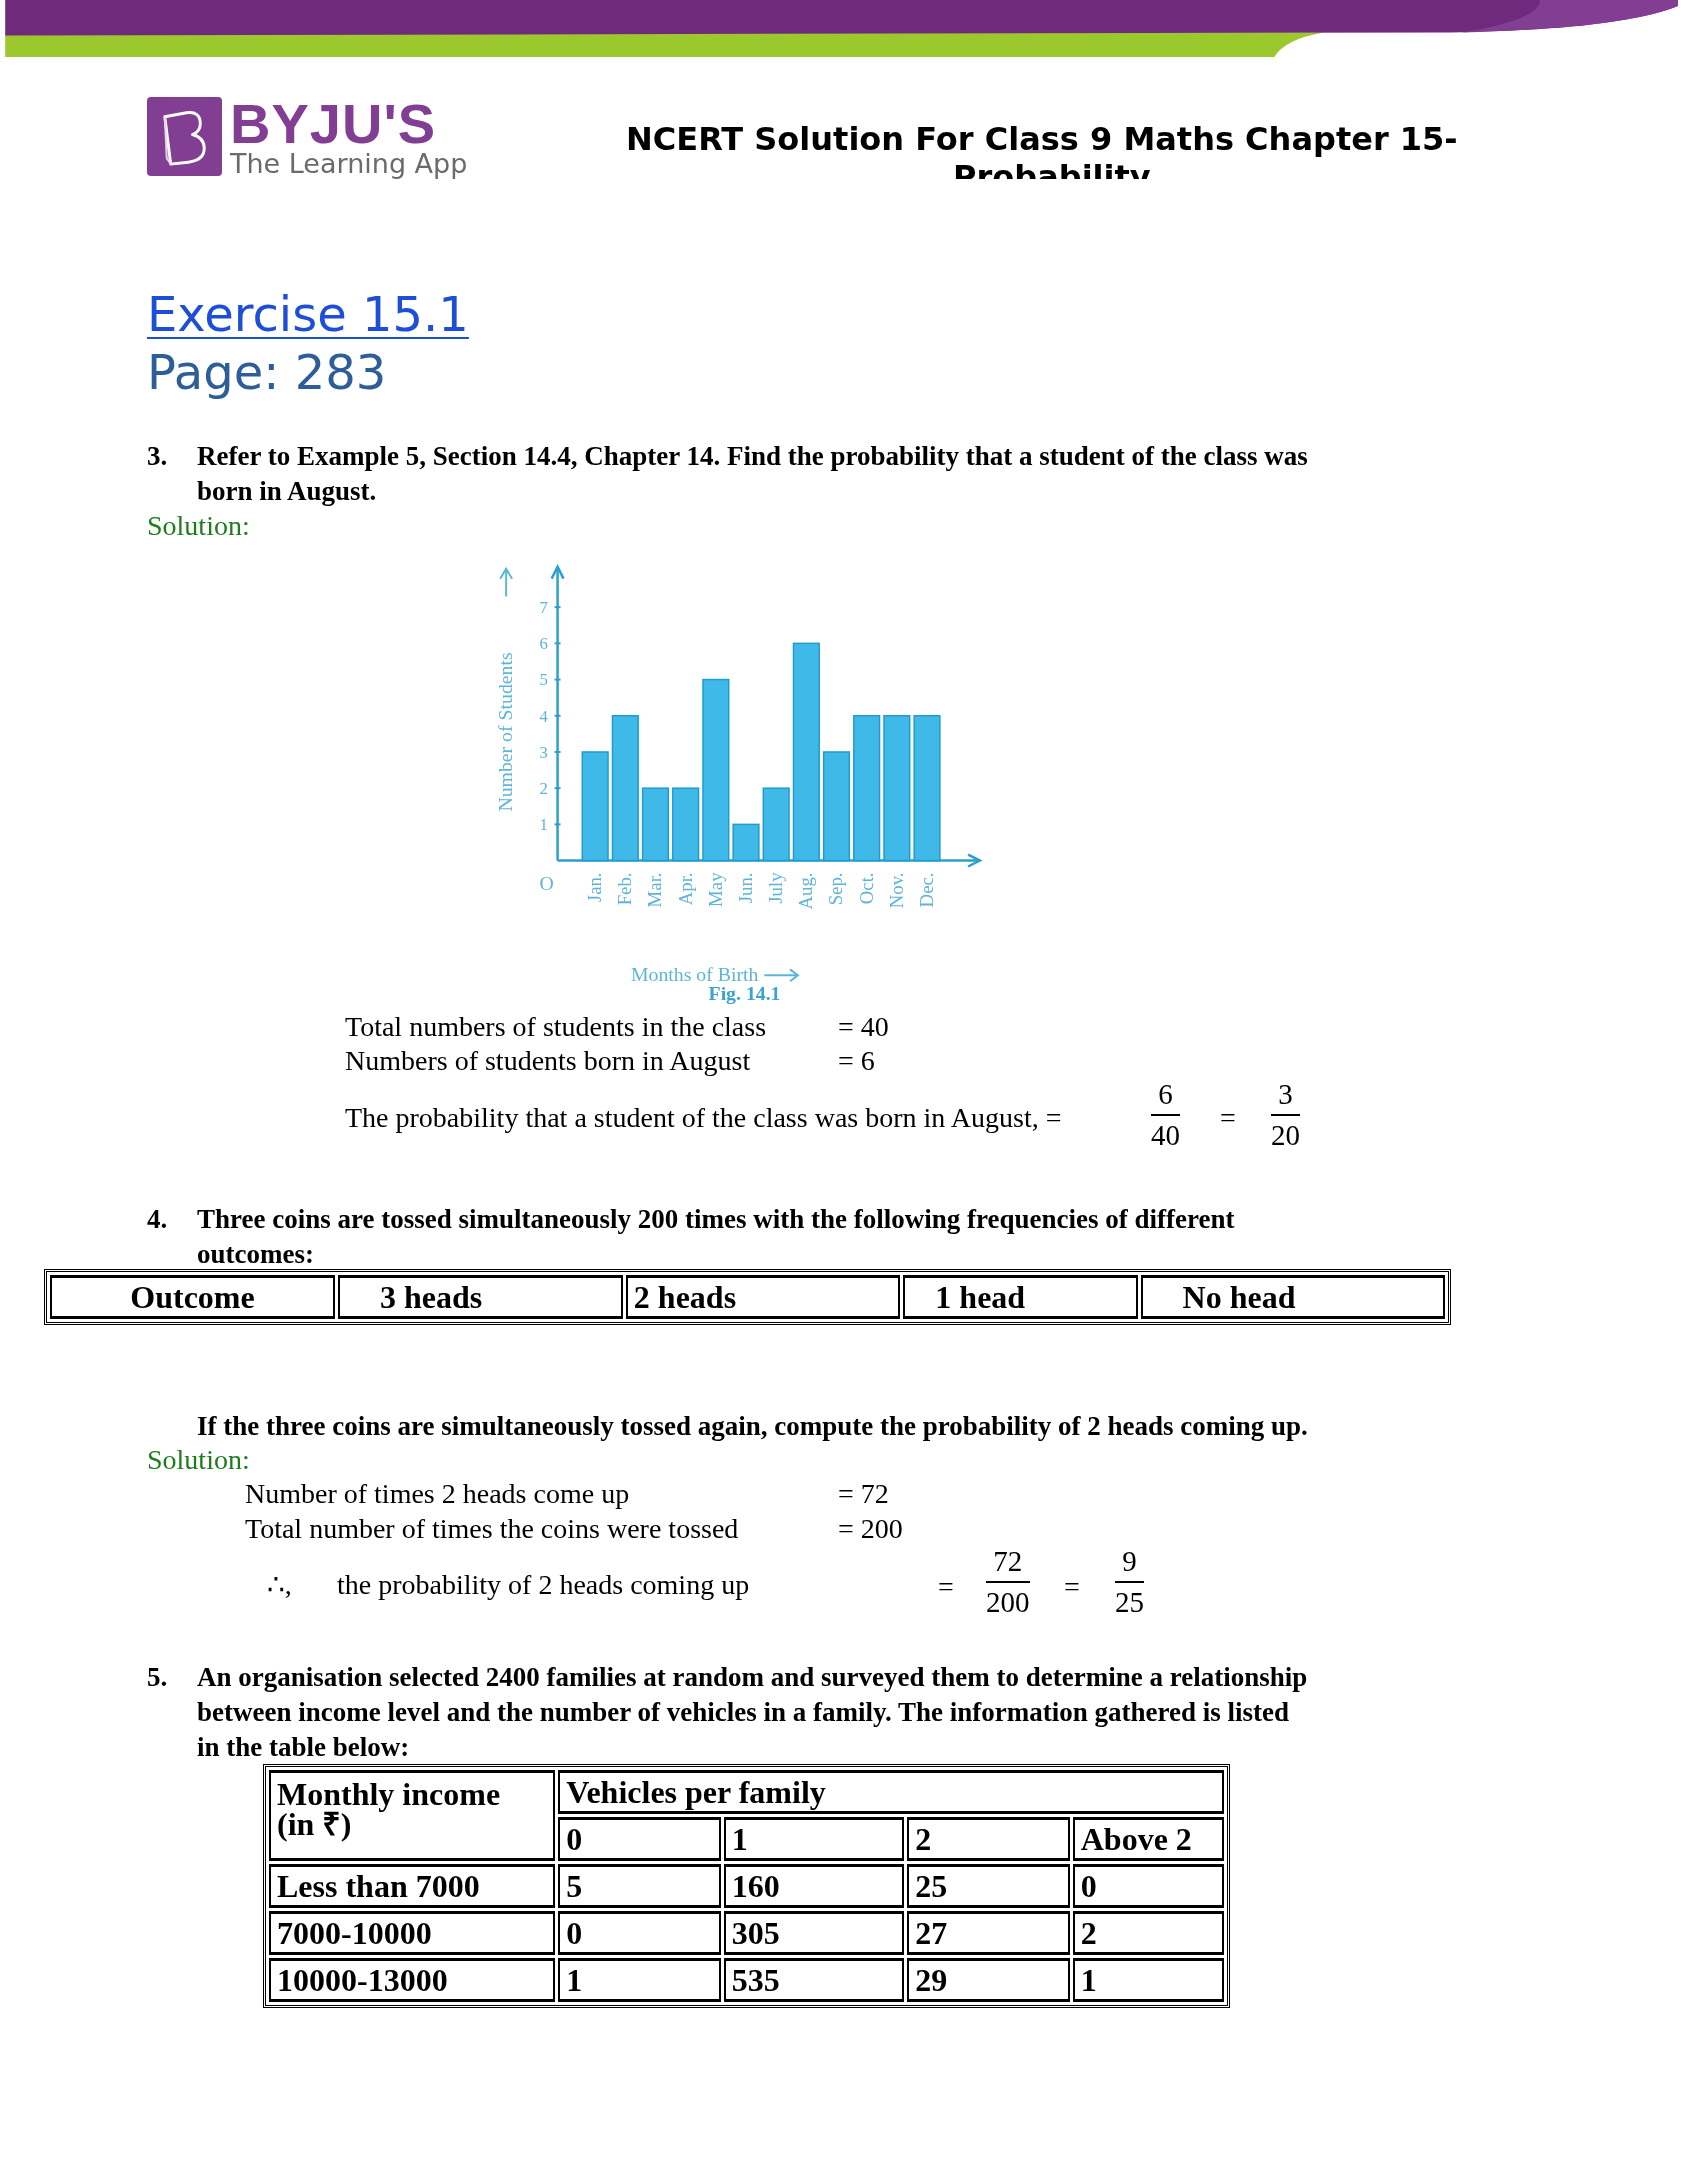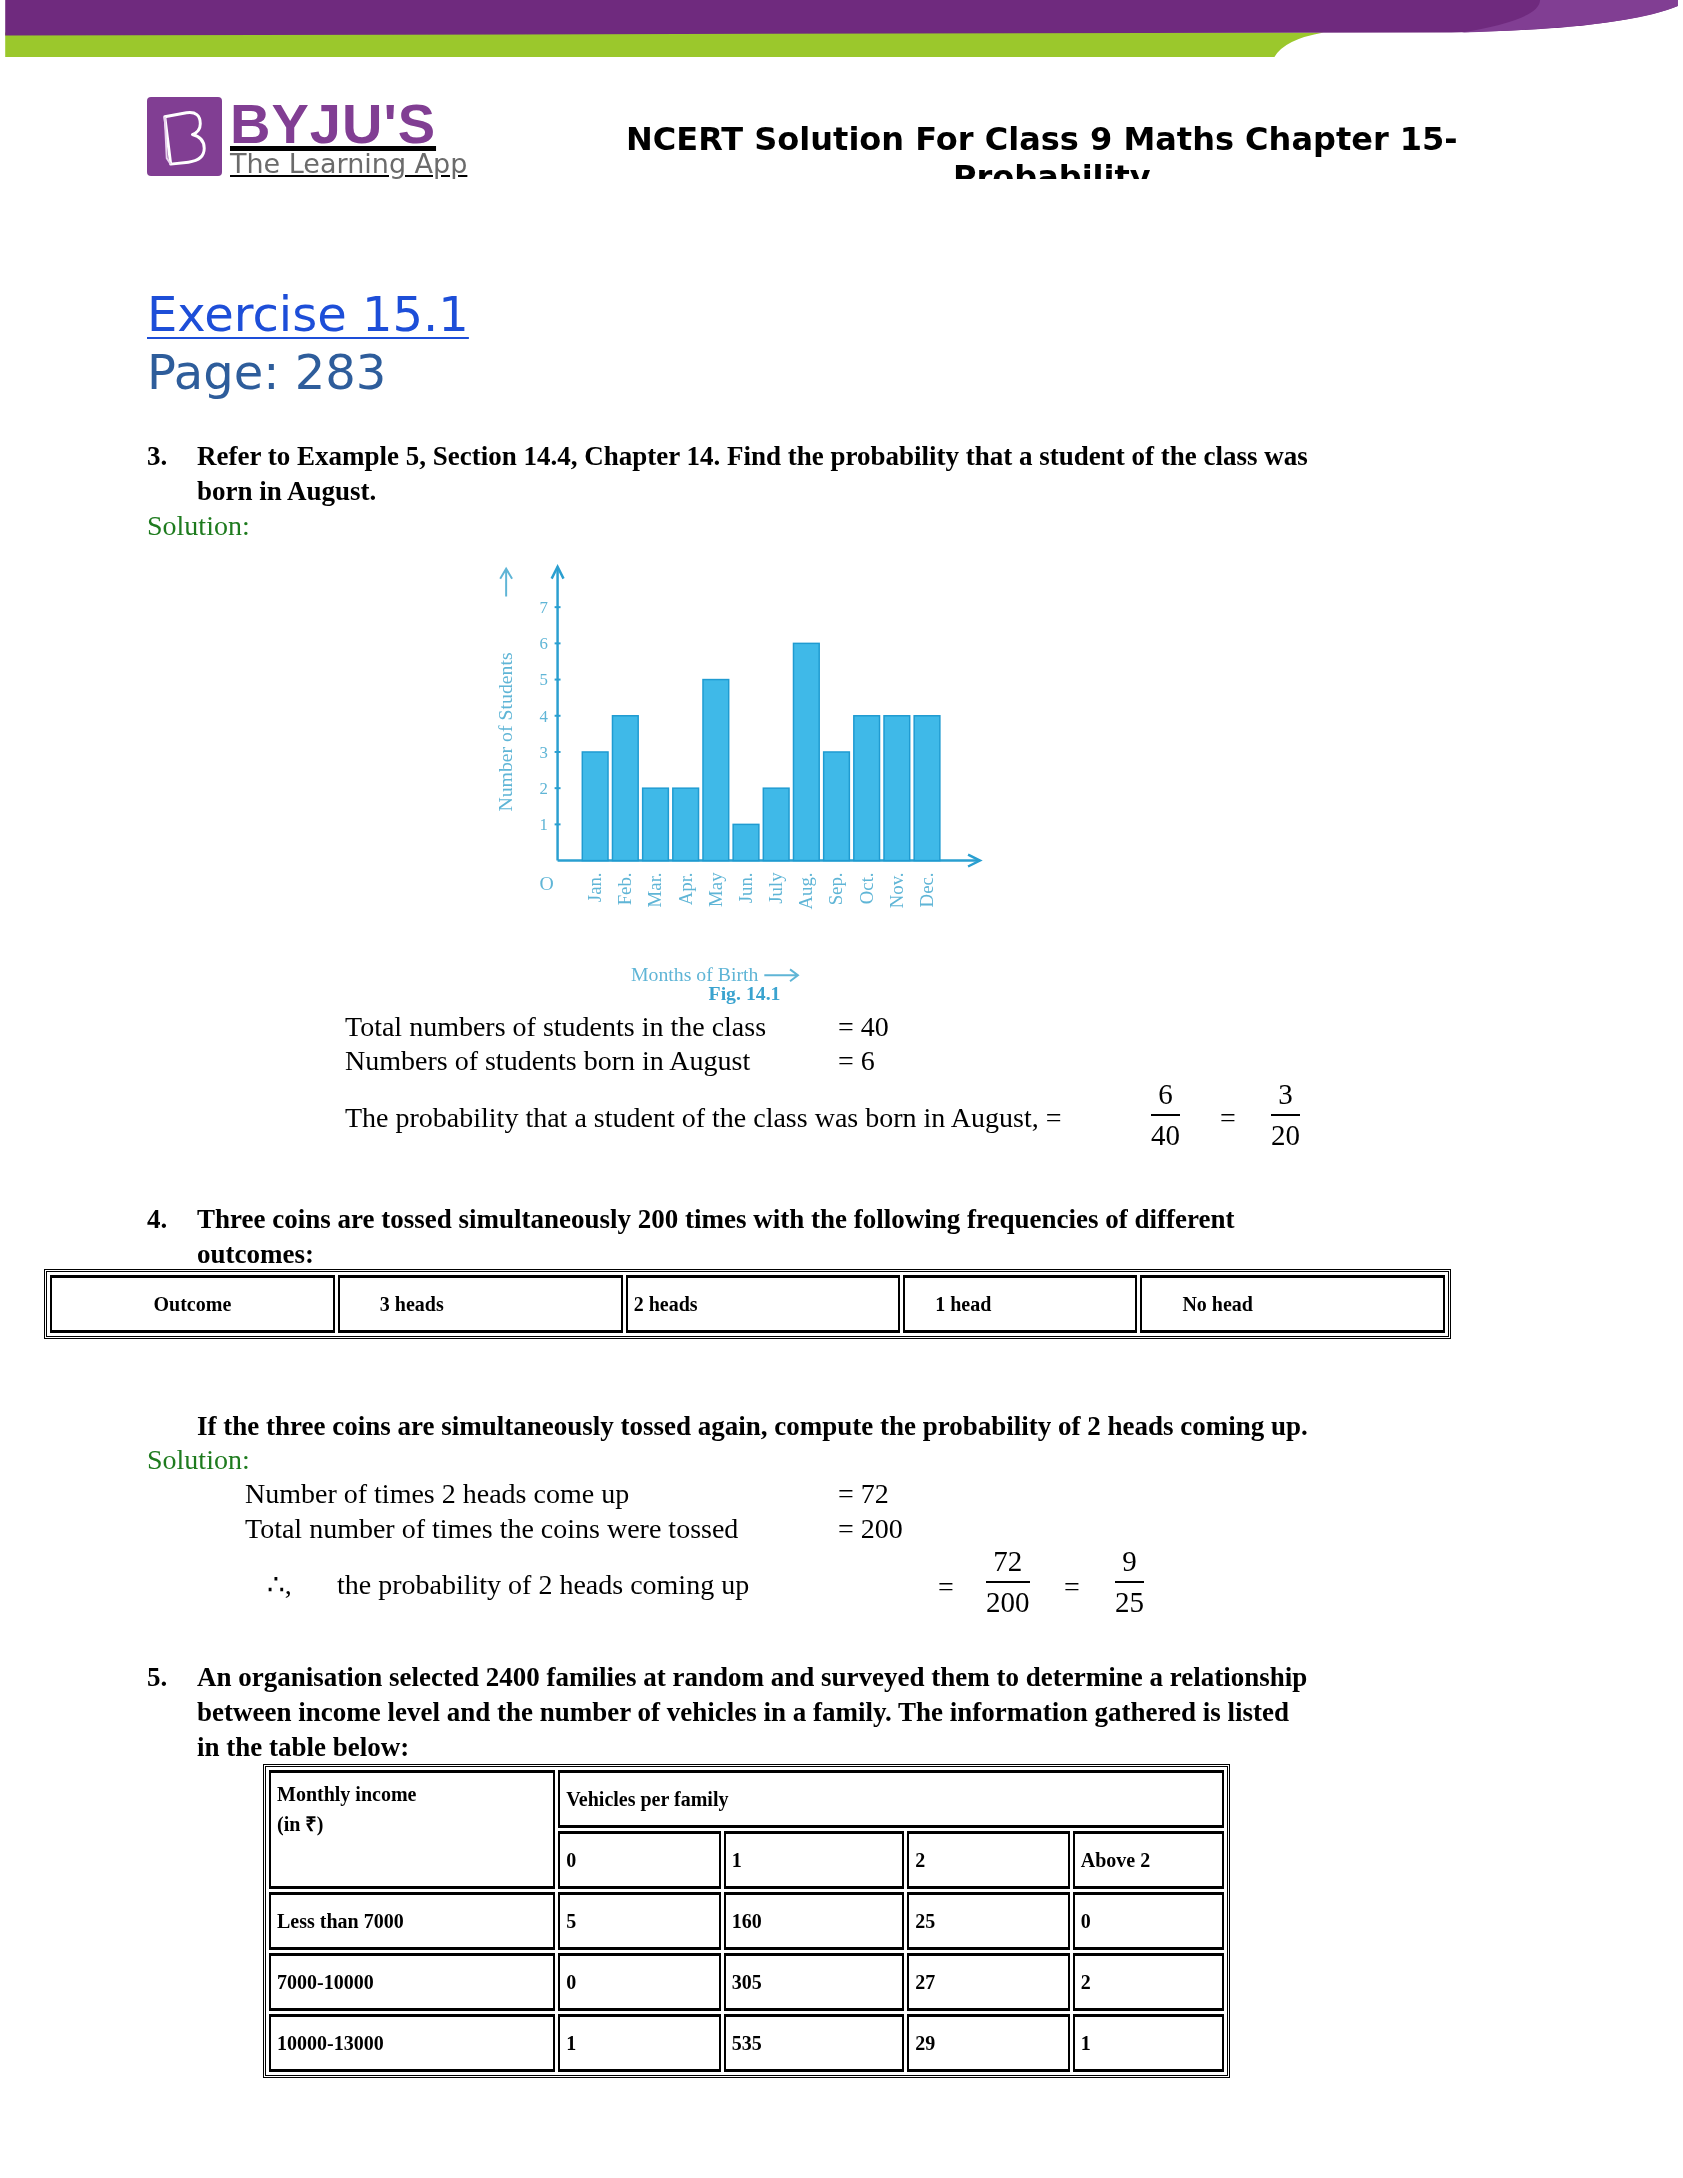--- a/index.html
+++ b/index.html
@@ -4,21 +4,21 @@
 <style>
   * { margin: 0; padding: 0; box-sizing: border-box; }
   html, body { width: 1683px; height: 2178px; background: #ffffff; overflow: hidden; }
   body { position: relative; font-family: "Liberation Serif", serif; color: #000; }
 
   
   .band-wrap { position: absolute; left: 0; top: 0; width: 1683px; height: 61px; }
   .band-wrap svg { display: block; }
 
   
-  .logo { position: absolute; left: 147px; top: 97px; height: 79px; display: flex; align-items: flex-start; text-decoration: underline; }
+  .logo { position: absolute; left: 147px; top: 97px; height: 79px; display: flex; align-items: flex-start; }
   .logo-box { width: 75px; height: 79px; background: #813e93; border-radius: 4px; position: relative; }
   .logo-box svg { position: absolute; left: 0; top: 0; }
   .logo-text { margin-left: 8px; display: flex; flex-direction: column; }
   .logo-brand { font-family: "Liberation Sans", sans-serif; font-weight: bold; font-size: 56px; color: #813e93; line-height: 53px; letter-spacing: 1px; }
   .logo-tag { font-family: "DejaVu Sans", sans-serif; font-size: 27px; color: #6b6b6b; line-height: 24px; margin-top: 2px; }
 
   .doc-title { position: absolute; left: 626px; top: 120px; width: 891px; height: 59px; overflow: hidden;
     font-family: "DejaVu Sans", sans-serif; font-weight: bold; font-size: 32px; line-height: 38px; }
   .doc-title .l2 { display: block; padding-left: 327px; }
 
@@ -39,21 +39,21 @@
   .frac { position: absolute; display: flex; flex-direction: column; align-items: center; font-family: "Liberation Serif", serif; font-size: 29px; line-height: 34px; }
   .frac .bar { height: 2px; background: #000; align-self: stretch; margin: 3px 0 2px; }
   .eq { position: absolute; font-size: 28px; line-height: 34px; }
 
   
   .chart { position: absolute; left: 475px; top: 549px; width: 634px; height: 455px; }
   .chart svg text { font-family: "Liberation Serif", serif; }
 
   
   table.dbl { position: absolute; border-collapse: separate; border-spacing: 3px; border: 3px double #000; background: #fff; }
-  table.dbl td { border: 3px solid #000; border-left-width: 2px; border-right-width: 2px; font-weight: bold; font-size: 20px; line-height: 30px; padding: 11px 6px; }
+  table.dbl td { border: 3px solid #000; border-left-width: 2px; border-right-width: 2px; font-weight: bold; font-size: 32px; line-height: 30px; padding: 4px 6px; }
 
   .t1 { left: 44px; top: 1269px; width: 1407px; }
   .t1 td { height: 42px; }
   .t2 { left: 263px; top: 1764px; width: 967px; }
   .t2 td { text-align: left; height: 42px; }
 </style>
 </head>
 <body>
 
 <div class="band-wrap">

